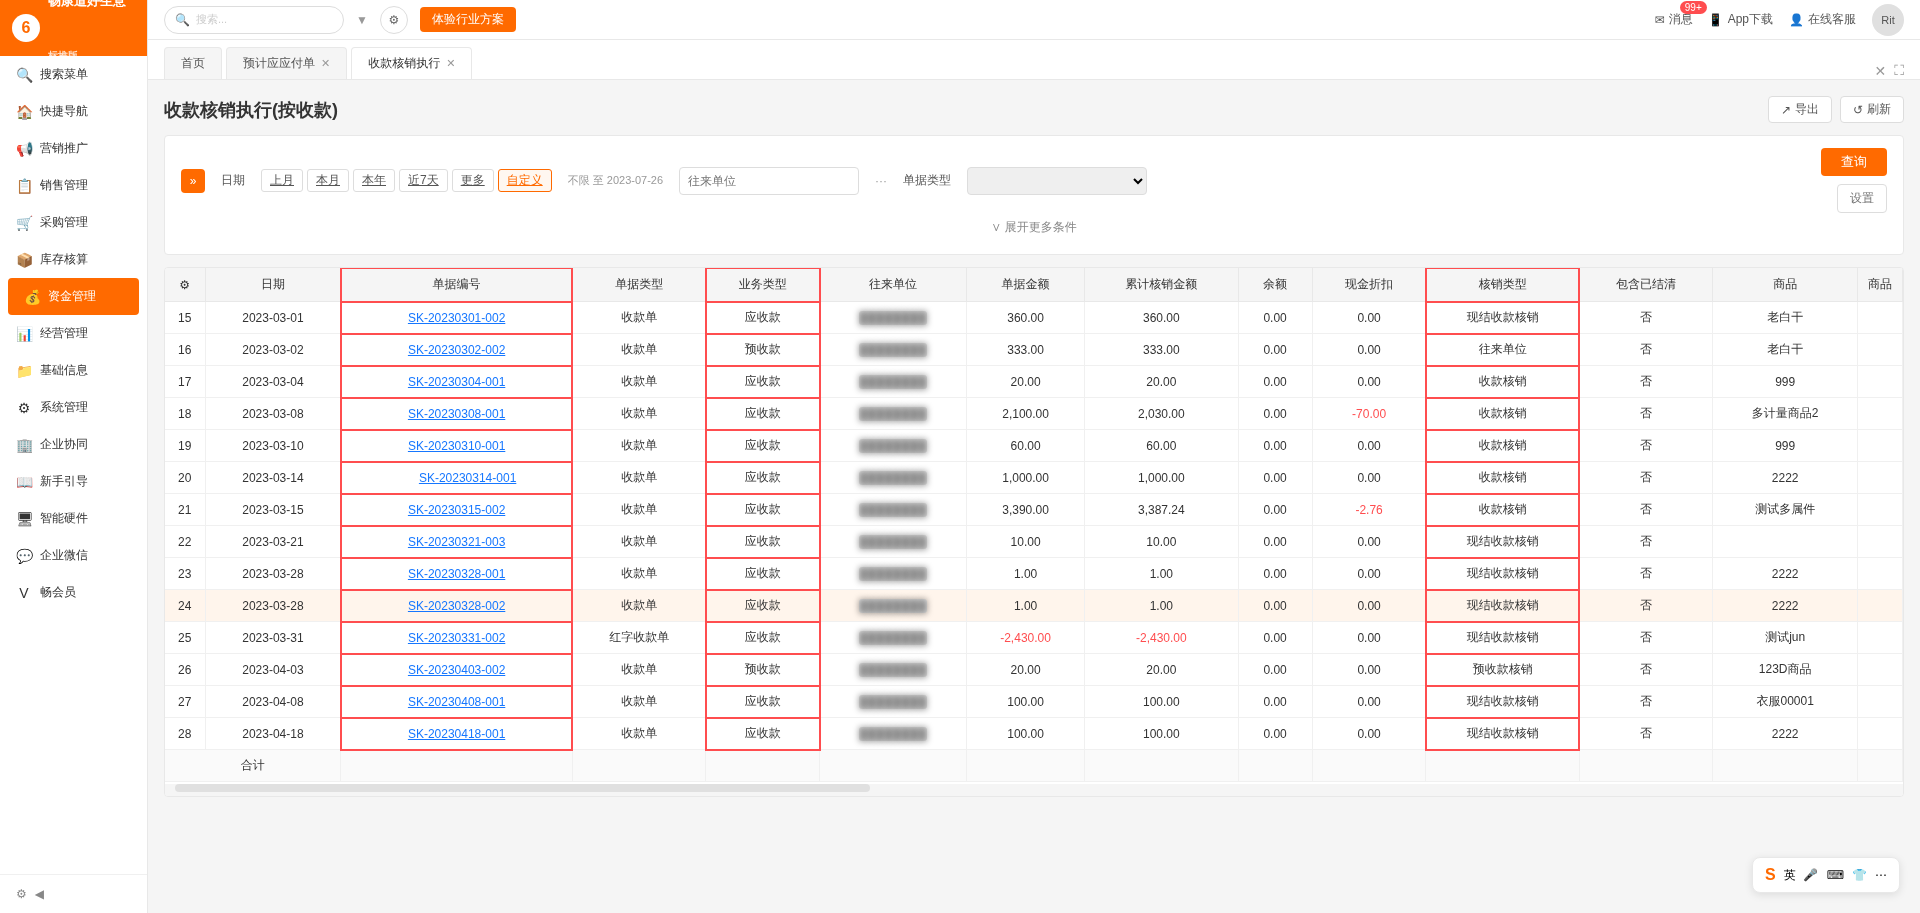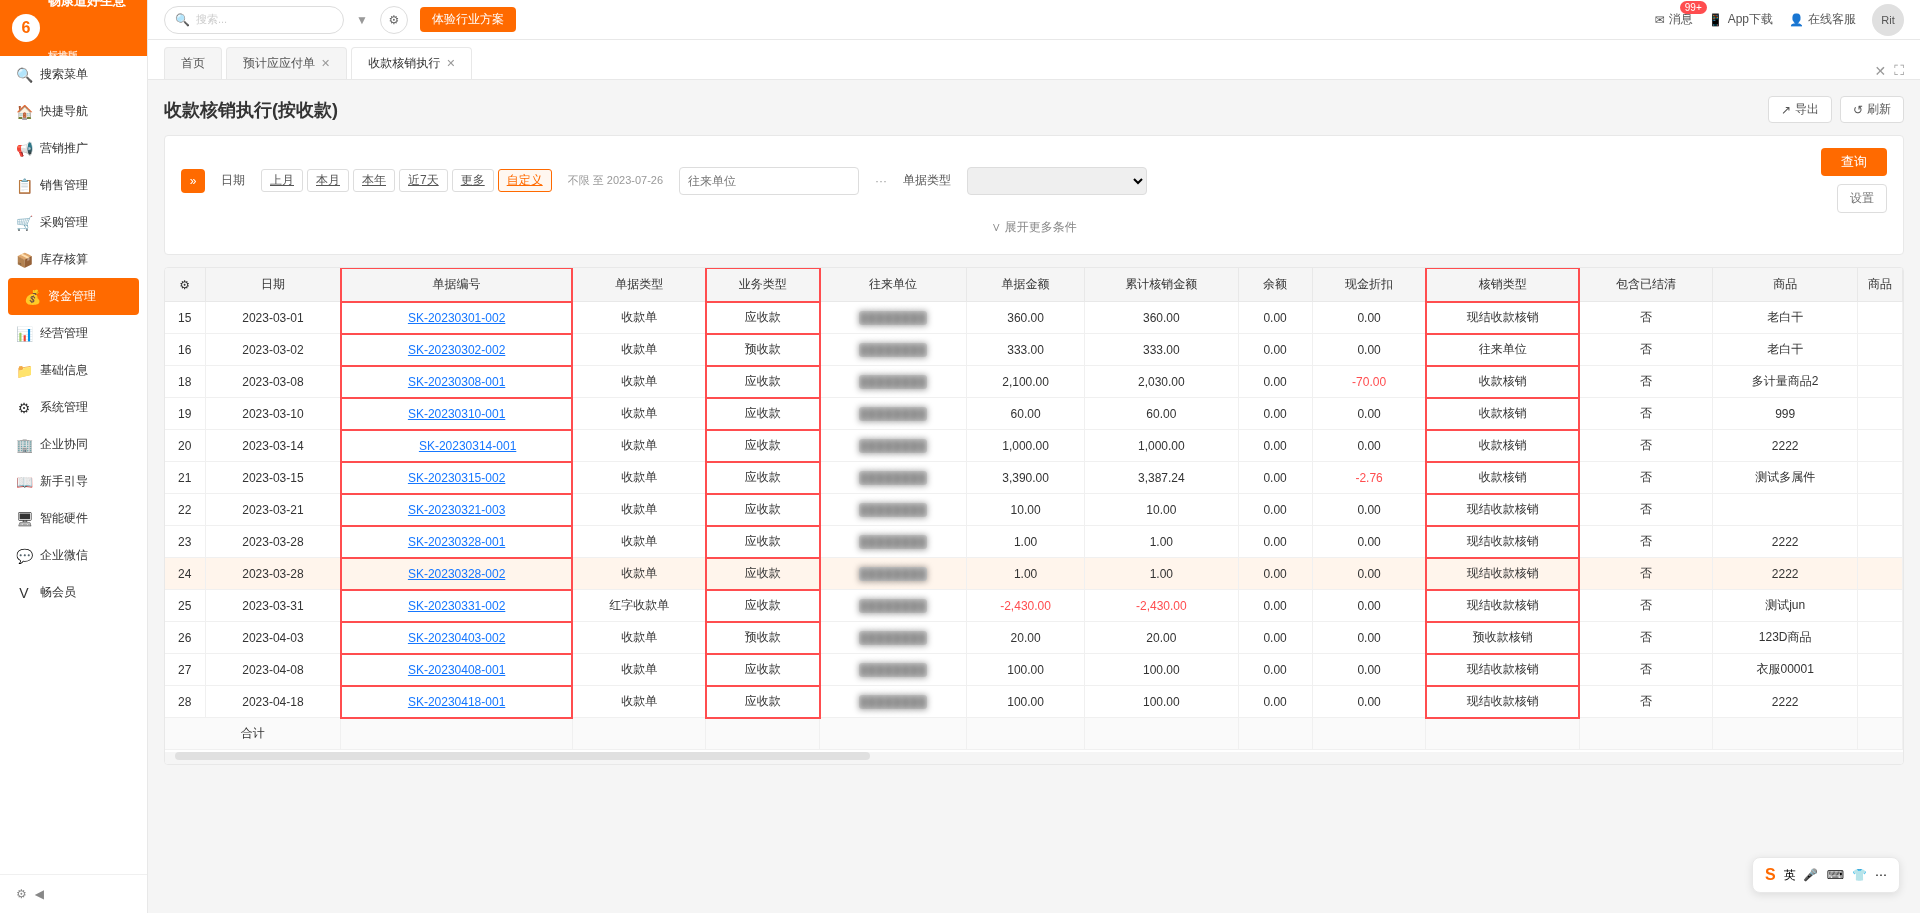--- a/index.html
+++ b/index.html
@@ -306,20 +306,36 @@
     <td>333.00</td>
     <td>333.00</td>
     <td>0.00</td>
     <td>0.00</td>
     <td style="outline:2px solid #ff4d4f;outline-offset:-1px;">往来单位</td>
     <td>否</td>
     <td>老白干</td>
     <td style="width:30px;"></td>
   </tr>
               <tr>
+    <td>17</td>
+    <td>2023-03-04</td>
+    <td style="outline:2px solid #ff4d4f;outline-offset:-1px;"><a class="link-text">SK-20230304-001</a></td>
+    <td>收款单</td>
+    <td style="outline:2px solid #ff4d4f;outline-offset:-1px;">应收款</td>
+    <td><span class="blurred">████████</span></td>
+    <td>20.00</td>
+    <td>20.00</td>
+    <td>0.00</td>
+    <td>0.00</td>
+    <td style="outline:2px solid #ff4d4f;outline-offset:-1px;">收款核销</td>
+    <td>否</td>
+    <td>999</td>
+    <td style="width:30px;"></td>
+  </tr>
+              <tr>
     <td>18</td>
     <td>2023-03-08</td>
     <td style="outline:2px solid #ff4d4f;outline-offset:-1px;"><a class="link-text">SK-20230308-001</a></td>
     <td>收款单</td>
     <td style="outline:2px solid #ff4d4f;outline-offset:-1px;">应收款</td>
     <td><span class="blurred">████████</span></td>
     <td>2,100.00</td>
     <td>2,030.00</td>
     <td>0.00</td>
     <td class="text-red">-70.00</td>

